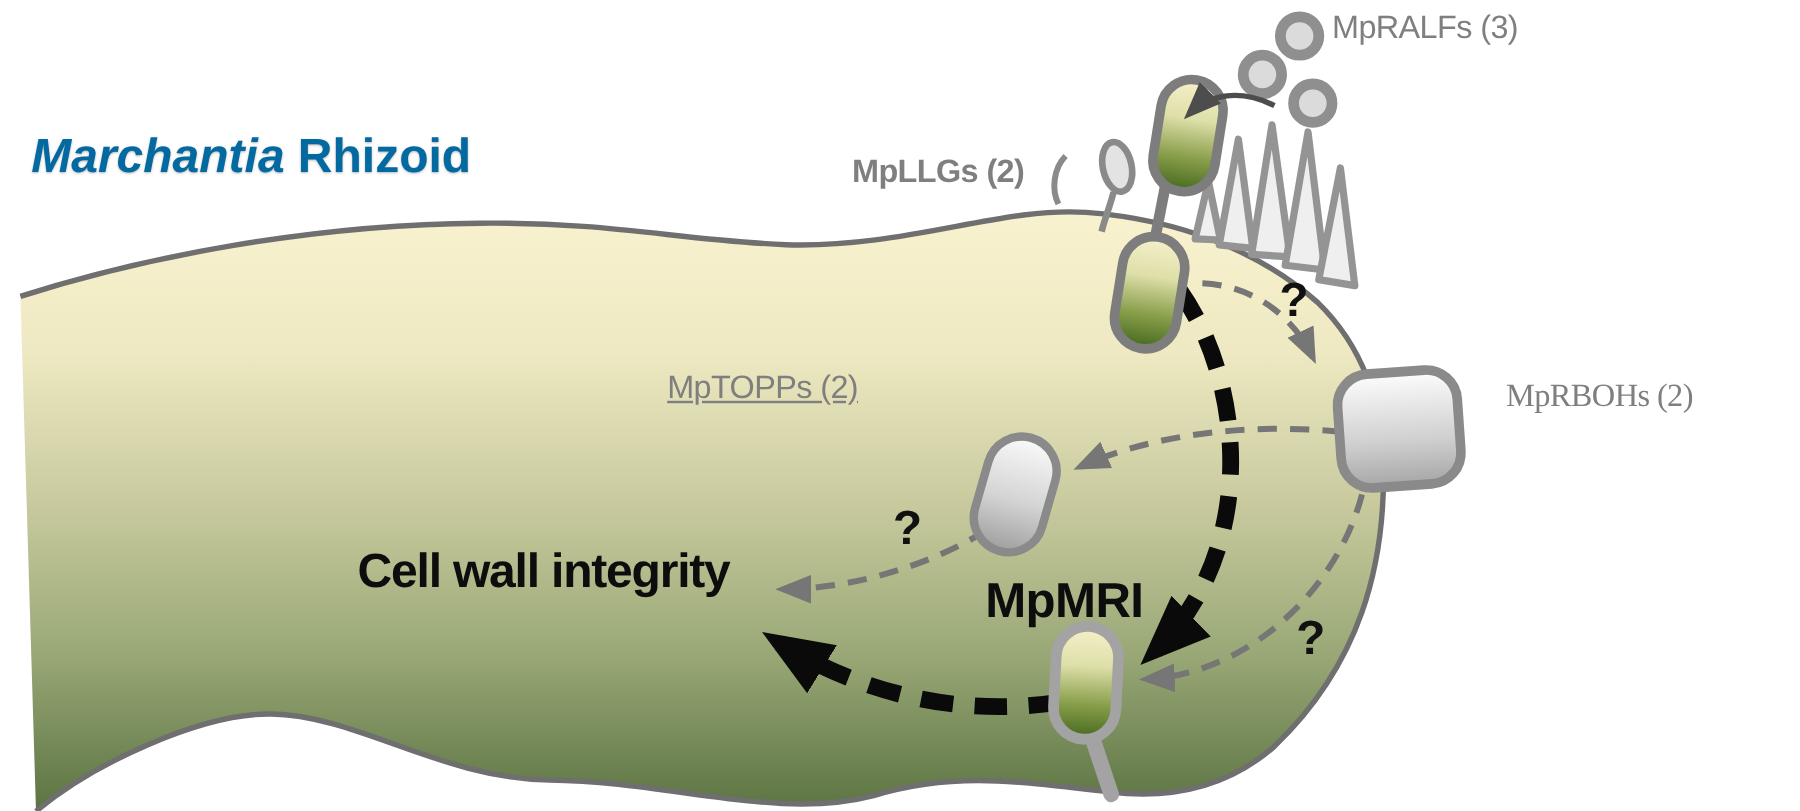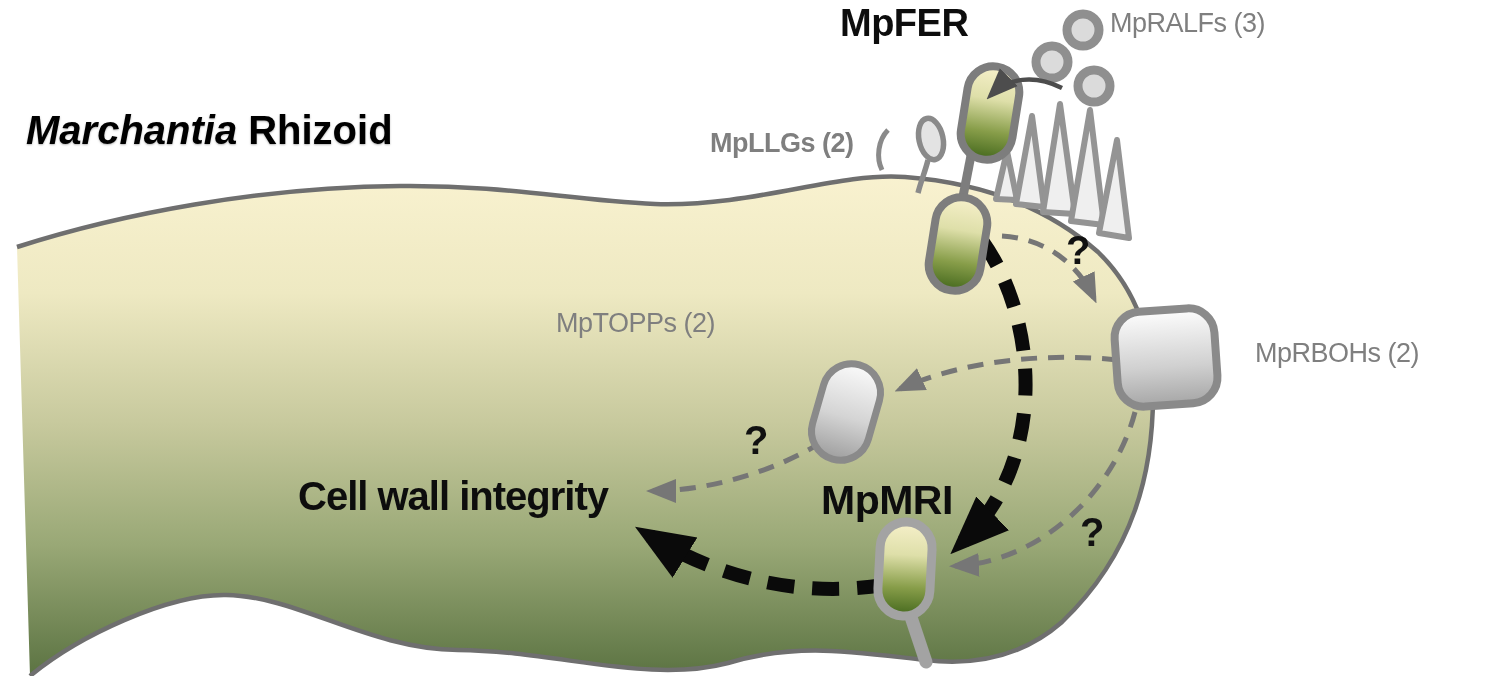--- a/index.html
+++ b/index.html
@@ -5,31 +5,31 @@
   html,body{margin:0;padding:0;background:#fff;}
   .stage{
     position:relative;width:1500px;height:676px;background:#ffffff;
     font-family:"Liberation Sans",sans-serif;overflow:hidden;
   }
   .stage svg{position:absolute;left:0;top:0;}
   .lbl{position:absolute;line-height:1;white-space:nowrap;}
   .gray{color:#7f7f7f;font-size:27px;letter-spacing:-0.5px;}
   .blk{color:#0d0d0d;font-weight:bold;letter-spacing:-0.5px;}
   .q{position:absolute;font-weight:bold;font-size:40px;color:#111;line-height:1;}
-  #title{left:26px;top:110px;font-size:40px;font-weight:bold;color:#000000;
+  #title{left:26px;top:110px;font-size:40px;font-weight:bold;color:#0369a1;
          text-shadow:0 1px 2px rgba(110,110,110,0.5);}
   #title .genus{font-style:italic;margin-right:11px;}
   #lbl-mpfer{left:840px;top:4px;font-size:38px;}
   #lbl-mpralfs{left:1110px;top:10px;}
   #lbl-mpllgs{left:710px;top:130px;font-weight:bold;}
   #lbl-mplrxs{left:1132px;top:132px;}
-  #lbl-mptopps{left:556px;top:310px;}
-  #lbl-mprbohs{left:1255px;top:340px;}
+  #lbl-mptopps{left:556px;top:310px;text-decoration:underline;}
+  #lbl-mprbohs{left:1255px;top:316px;font-family:Liberation Serif, serif;}
   #lbl-mpmri{left:821px;top:480px;font-size:41px;}
-  #lbl-cwi{left:298px;top:476px;font-size:40px;letter-spacing:-1px;}
+  #lbl-cwi{left:298px;top:456px;font-size:40px;letter-spacing:-1px;}
   #q-fer-rboh{left:1066px;top:230px;}
   #q-topp-cwi{left:744px;top:420px;}
   #q-rboh-mri{left:1080px;top:512px;}
 </style>
 </head>
 <body>
 
 <div class="stage">
 
   <svg width="1500" height="676" viewBox="0 0 1500 676">
@@ -139,21 +139,20 @@
     <g>
       <line x1="907" y1="605" x2="926" y2="662" stroke="#a3a3a3" stroke-width="13" stroke-linecap="round"></line>
       <rect x="879" y="522" width="52" height="94" rx="26" transform="rotate(3 905 569)" fill="url(#pillGreen)" stroke="#a3a3a3" stroke-width="9"></rect>
     </g>
   </svg>
 
   <div class="lbl" id="title">
     <span class="genus">Marchantia</span><span>Rhizoid</span>
   </div>
 
-  <div class="lbl blk" id="lbl-mpfer">MpFER</div>
   <div class="lbl gray" id="lbl-mpralfs">MpRALFs (3)</div>
   <div class="lbl gray" id="lbl-mpllgs">MpLLGs (2)</div>
   <div class="lbl gray" id="lbl-mptopps">MpTOPPs (2)</div>
   <div class="lbl gray" id="lbl-mprbohs">MpRBOHs (2)</div>
   <div class="lbl blk" id="lbl-mpmri">MpMRI</div>
   <div class="lbl blk" id="lbl-cwi">Cell wall integrity</div>
 
   <div class="q" id="q-fer-rboh">?</div>
   <div class="q" id="q-topp-cwi">?</div>
   <div class="q" id="q-rboh-mri">?</div>

